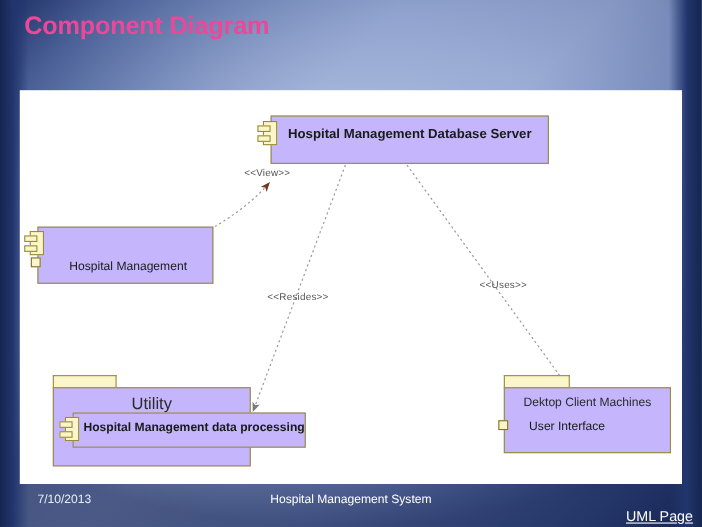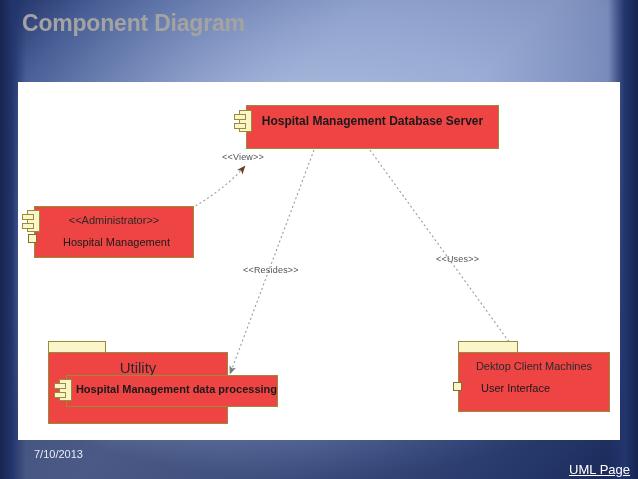--- a/index.html
+++ b/index.html
@@ -39,21 +39,21 @@
     background: linear-gradient(270deg, #16254f 0%, #22356d 45%, rgba(60,85,145,0) 100%);
   }
 
   
   #title {
     position: absolute;
     left: 22px;
     top: 10px;
     font-size: 23px;
     font-weight: bold;
-    color: #a3a3a3;
+    color: #ec4899;
     letter-spacing: -0.2px;
     white-space: nowrap;
   }
 
   
   #canvas {
     position: absolute;
     left: 18px;
     top: 82px;
     width: 602px;
@@ -65,21 +65,21 @@
     position: absolute;
     left: 0; top: 0;
     width: 602px;
     height: 358px;
   }
 
   
   .node {
     position: absolute;
     box-sizing: border-box;
-    background: #ef4444;
+    background: #c4b5fd;
     border: 1px solid #9a8b38;
   }
   .comp-title {
     position: absolute;
     left: 0; right: 0;
     text-align: center;
     font-weight: bold;
     color: #1a1a1a;
     white-space: nowrap;
   }
@@ -217,21 +217,20 @@
     <div class="edge-label" style="left:204px; top:70px;">&lt;&lt;View&gt;&gt;</div>
     <div class="edge-label" style="left:225px; top:183px;">&lt;&lt;Resides&gt;&gt;</div>
     <div class="edge-label" style="left:418px; top:172px;">&lt;&lt;Uses&gt;&gt;</div>
 
     <div class="node" style="left:228px; top:23px; width:253px; height:44px;">
       <div class="comp-title" style="top:8px; font-size:12px;">Hospital Management Database Server</div>
     </div>
     <div class="comp-icon" style="left:221px; top:28px;"></div>
 
     <div class="node" style="left:16px; top:124px; width:160px; height:52px;">
-      <div class="plain-title" style="top:7px; font-size:11px;">&lt;&lt;Administrator&gt;&gt;</div>
       <div class="item-label" style="left:28px; top:29px; font-size:11px;">Hospital Management</div>
     </div>
     <div class="comp-icon" style="left:9px; top:128px;"></div>
     <div class="sq-icon" style="left:10px; top:152px;"></div>
 
     <div class="pkg-tab" style="left:30px; top:259px; width:58px; height:12px;"></div>
     <div class="node" style="left:30px; top:270px; width:180px; height:72px;">
       <div class="plain-title" style="top:6px; font-size:15px;">Utility</div>
     </div>
 
@@ -244,16 +243,17 @@
     <div class="node" style="left:440px; top:270px; width:152px; height:60px;">
       <div class="plain-title" style="top:7px; font-size:11px;">Dektop Client Machines</div>
       <div class="item-label" style="left:22px; top:29px; font-size:11px;">User Interface</div>
     </div>
     <div class="sq-icon" style="left:435px; top:300px;"></div>
 
   </div>
 
   <div id="footer">
     <div id="footer-date">7/10/2013</div>
+    <div id="footer-center">Hospital Management System</div>
     <a id="footer-link" href="#">UML Page</a>
   </div>
 
 </div>
 
 </body></html>

